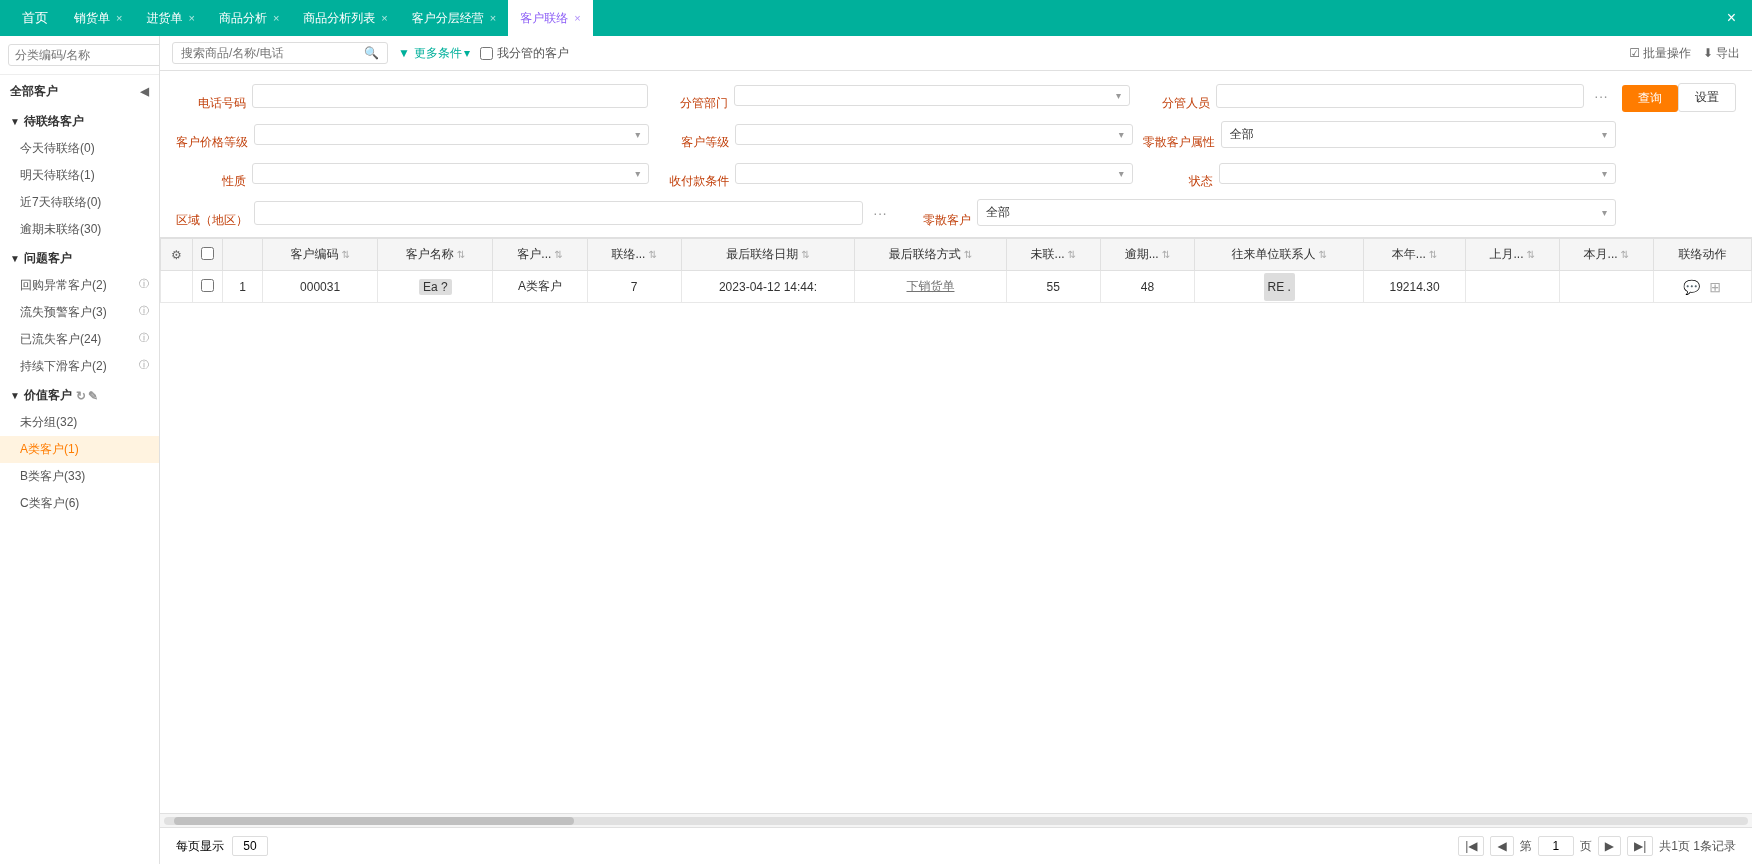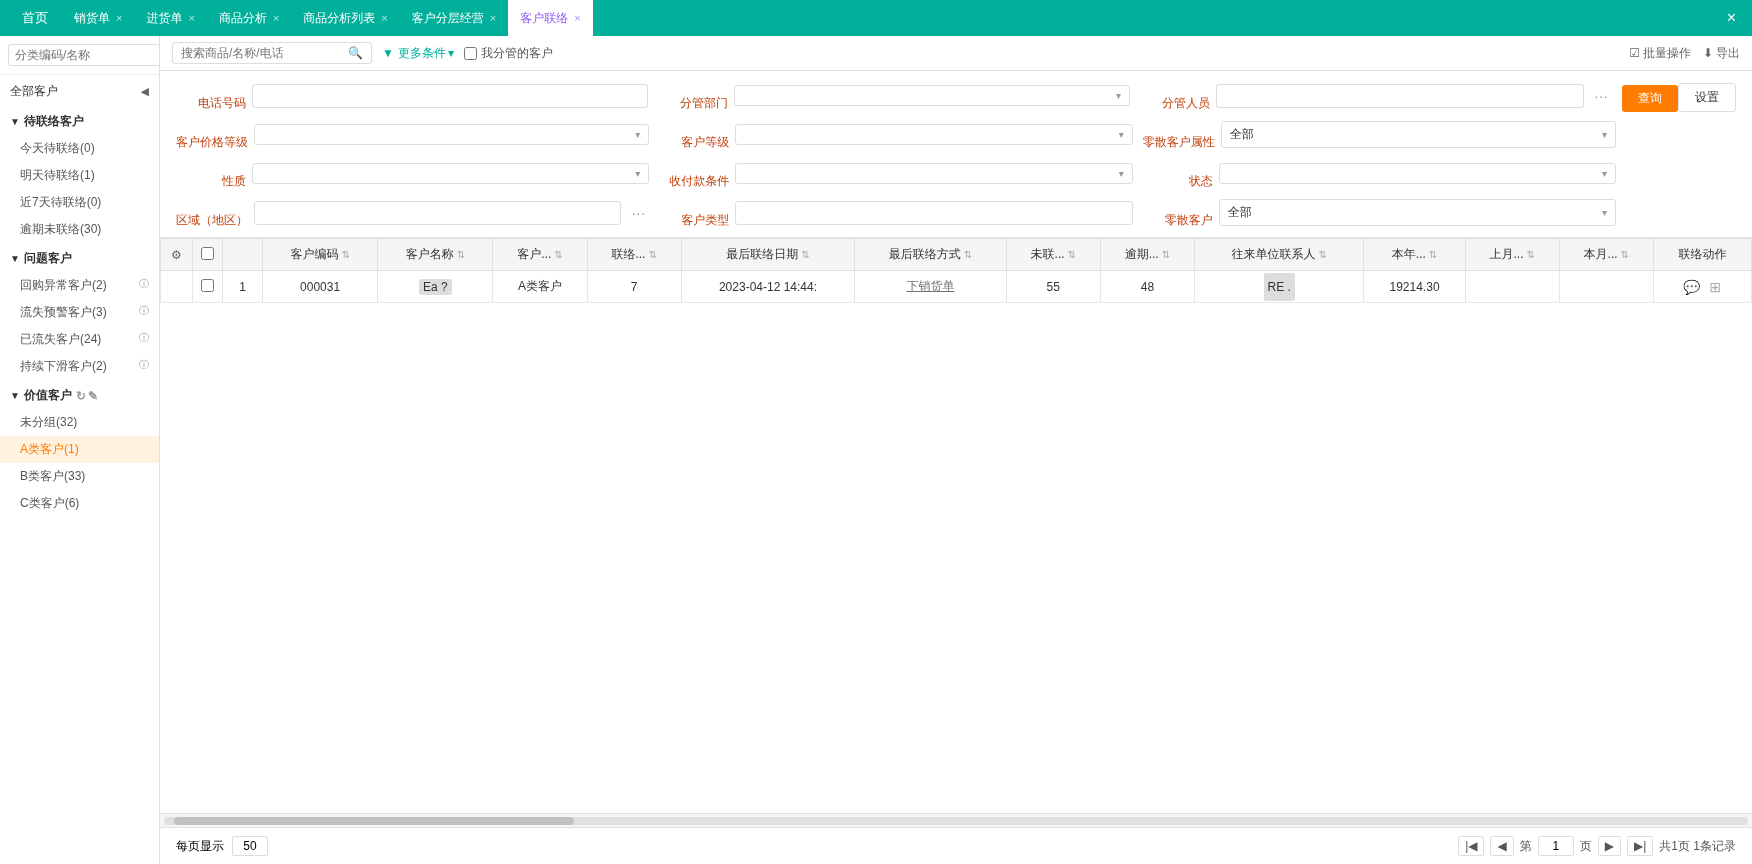--- a/index.html
+++ b/index.html
@@ -45,21 +45,21 @@
       display: flex; align-items: center; padding: 8px;
       border-bottom: 1px solid #eee;
     }
     .sidebar-search input {
       flex: 1; border: 1px solid #ddd; border-radius: 3px;
       padding: 3px 6px; font-size: 12px; outline: none;
     }
 
     .sidebar-header {
       display: flex; align-items: center; padding: 8px 10px;
-      font-weight: normal; color: #333; cursor: pointer;
+      font-weight: bold; color: #333; cursor: pointer;
       justify-content: space-between;
     }
     .sidebar-header .collapse-icon { font-size: 11px; color: #666; cursor: pointer; }
 
     .sidebar-group { margin-bottom: 2px; }
     .sidebar-group-title {
       display: flex; align-items: center;
       padding: 5px 10px; color: #333; font-weight: bold; cursor: pointer;
       font-size: 12px;
     }
@@ -79,21 +79,21 @@
     }
 
     
     .filter-toolbar {
       display: flex; align-items: center; padding: 6px 12px;
       border-bottom: 1px solid #e0e0e0; background: white; flex-shrink: 0;
     }
     .filter-search {
       display: flex; align-items: center;
       border: 1px solid #ddd; border-radius: 3px; padding: 3px 8px;
-      background: white; margin-right: 10px; width: 200px;
+      background: white; margin-right: 10px; width: 216px;
     }
     .filter-search input { border: none; outline: none; flex: 1; font-size: 12px; }
     .filter-search .s-icon { color: #00b09b; cursor: pointer; }
     .filter-more {
       display: flex; align-items: center; color: #00b09b; cursor: pointer; margin-right: 10px;
     }
     .filter-more .funnel-icon { margin-right: 4px; }
     .filter-checkbox { display: flex; align-items: center; gap: 4px; cursor: pointer; color: #555; margin-right: 10px; }
     .filter-spacer { flex: 1; }
     .btn-batch { color: #666; cursor: pointer; margin-right: 12px; display: flex; align-items: center; gap: 3px; }
@@ -393,24 +393,20 @@
           </div>
         </div>
         <div style="width:110px;"></div>
       </div>
 
       <div class="filter-row">
         <div class="filter-group">
           <span class="filter-label">区域（地区）</span>
           <input class="filter-input" type="text" style="flex: 1 1 0%;">
           <span class="filter-more-btn">···</span>
-        </div>
-        <div class="filter-group">
-          <span class="filter-label">客户类型</span>
-          <input class="filter-input" type="text" style="flex: 1 1 0%;">
         </div>
         <div class="filter-group">
           <span class="filter-label">零散客户</span>
           <div class="filter-select">
             <span>全部</span>
             <span class="arrow-down">▾</span>
           </div>
         </div>
         <div style="width:110px;"></div>
       </div>

